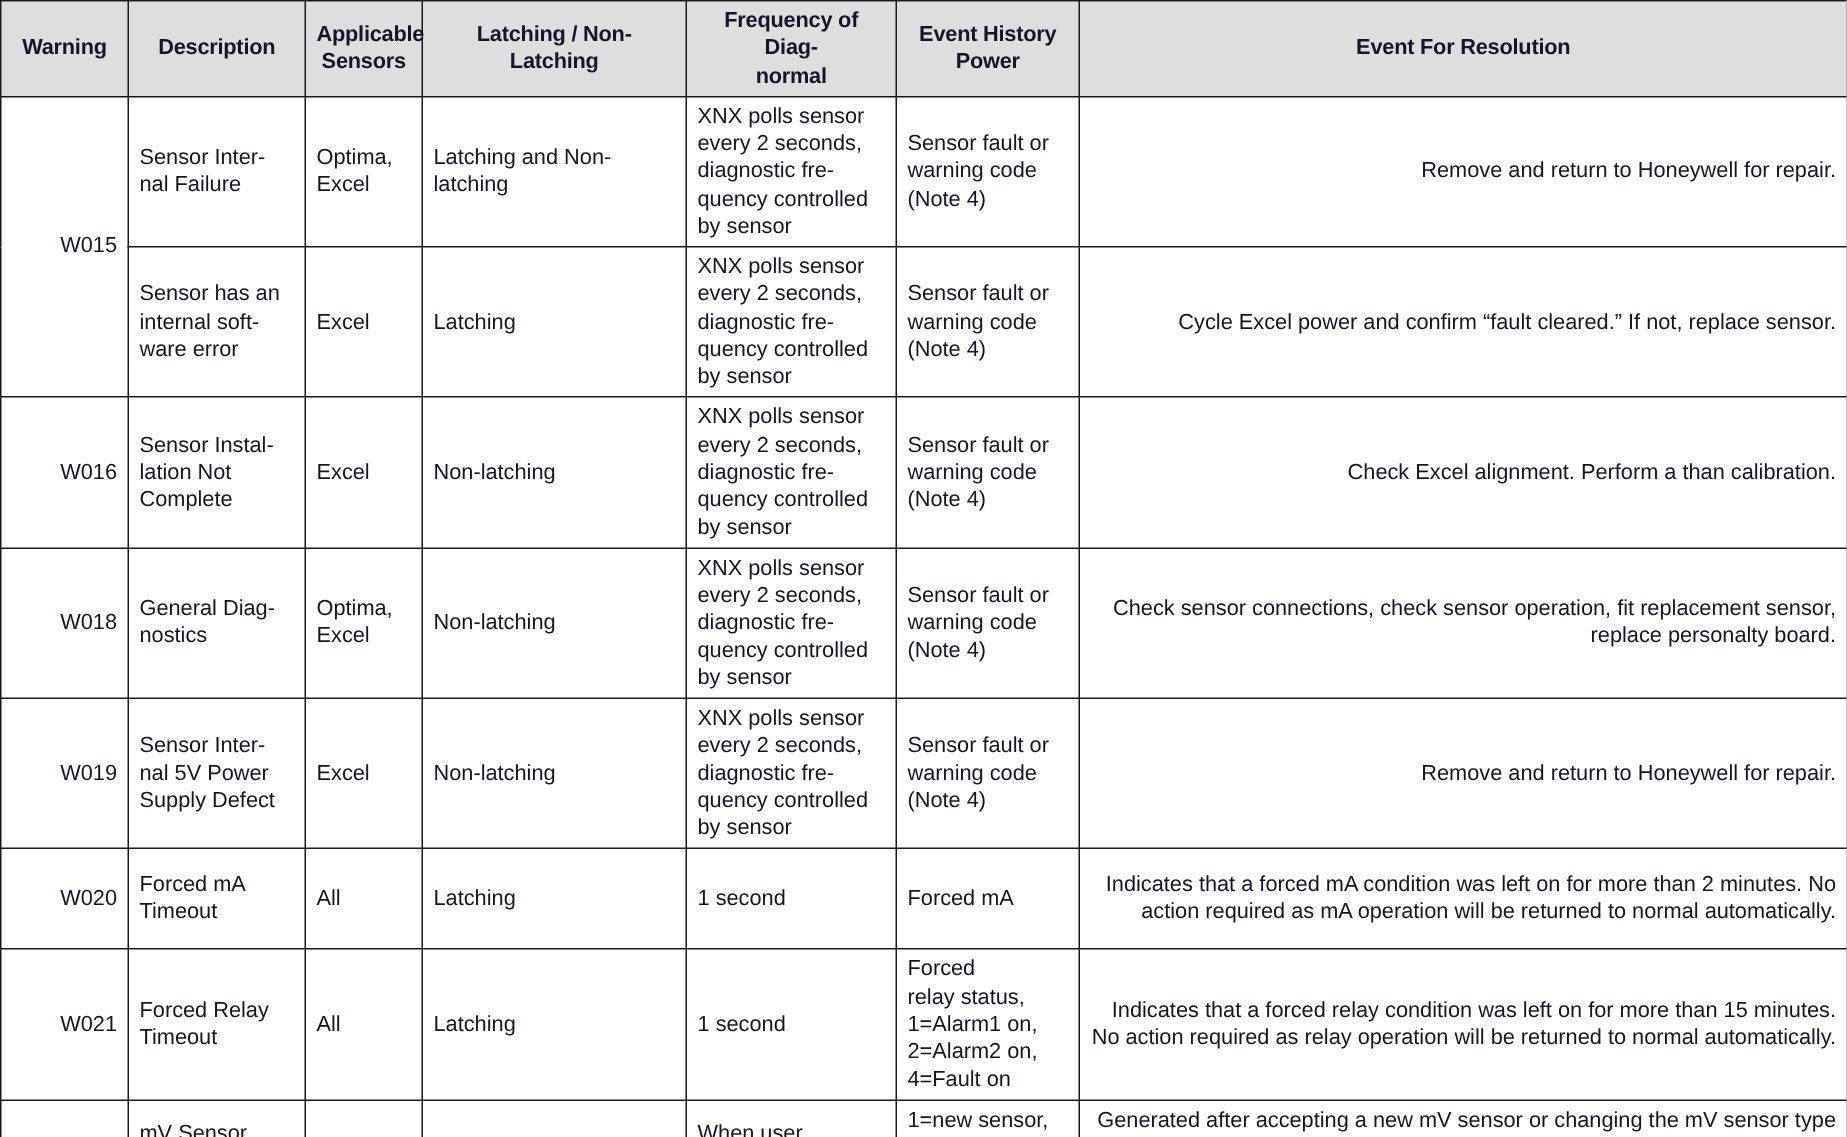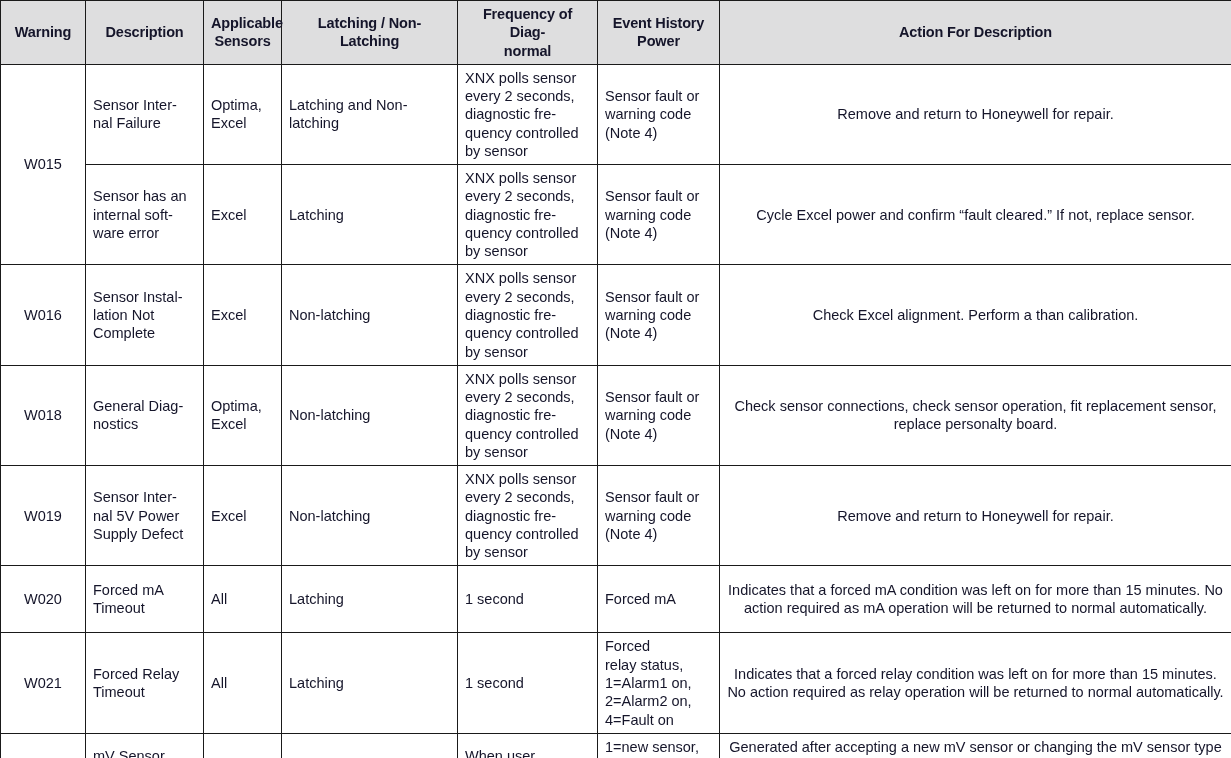--- a/index.html
+++ b/index.html
@@ -50,33 +50,33 @@
   
   .col-warning   { width: 85px;  }
   .col-desc      { width: 118px; }
   .col-sensors   { width: 78px;  }
   .col-latch     { width: 176px; }
   .col-freq      { width: 140px; }
   .col-event     { width: 122px; }
   .col-action    { width: 512px; }
 
   td.cell-warning {
-    text-align: center;
+    text-align: right;
     padding-left: 9px;
     border-radius: 16px;
   }
   td.cell-desc,
   td.cell-sensors,
   td.cell-latch,
   td.cell-freq,
   td.cell-event {
     text-align: left;
   }
   td.cell-action {
-    text-align: center;
+    text-align: right;
     padding-left: 9px;
     padding-right: 10px;
     vertical-align: middle;
   }
 
   
   .lines { white-space: pre-line; }
 
   
   tr.r-w015a td { height: 88px; }
@@ -104,21 +104,21 @@
   <thead>
     <tr>
       <th class="lines">Warning</th>
       <th class="lines">Description</th>
       <th class="lines">Applicable
 Sensors</th>
       <th class="lines">Latching / Non-Latching</th>
       <th class="lines">Frequency of Diag-
 normal</th>
       <th class="lines">Event History Power</th>
-      <th class="lines">Action For Description</th>
+      <th class="lines">Event For Resolution</th>
     </tr>
   </thead>
   <tbody>
 
     <tr class="r-w015a">
       <td class="cell-warning lines" rowspan="2">W015</td>
       <td class="cell-desc lines">Sensor Inter-
 nal Failure</td>
       <td class="cell-sensors lines">Optima,
 Excel</td>
@@ -207,21 +207,21 @@
     </tr>
 
     <tr class="r-w020">
       <td class="cell-warning lines">W020</td>
       <td class="cell-desc lines">Forced mA
 Timeout</td>
       <td class="cell-sensors lines">All</td>
       <td class="cell-latch lines">Latching</td>
       <td class="cell-freq lines">1 second</td>
       <td class="cell-event lines">Forced mA</td>
-      <td class="cell-action">Indicates that a forced mA condition was left on for more than 15 minutes. No action required as mA operation will be returned to normal automatically.</td>
+      <td class="cell-action">Indicates that a forced mA condition was left on for more than 2 minutes. No action required as mA operation will be returned to normal automatically.</td>
     </tr>
 
     <tr class="r-w021">
       <td class="cell-warning lines">W021</td>
       <td class="cell-desc lines">Forced Relay
 Timeout</td>
       <td class="cell-sensors lines">All</td>
       <td class="cell-latch lines">Latching</td>
       <td class="cell-freq lines">1 second</td>
       <td class="cell-event lines">Forced

